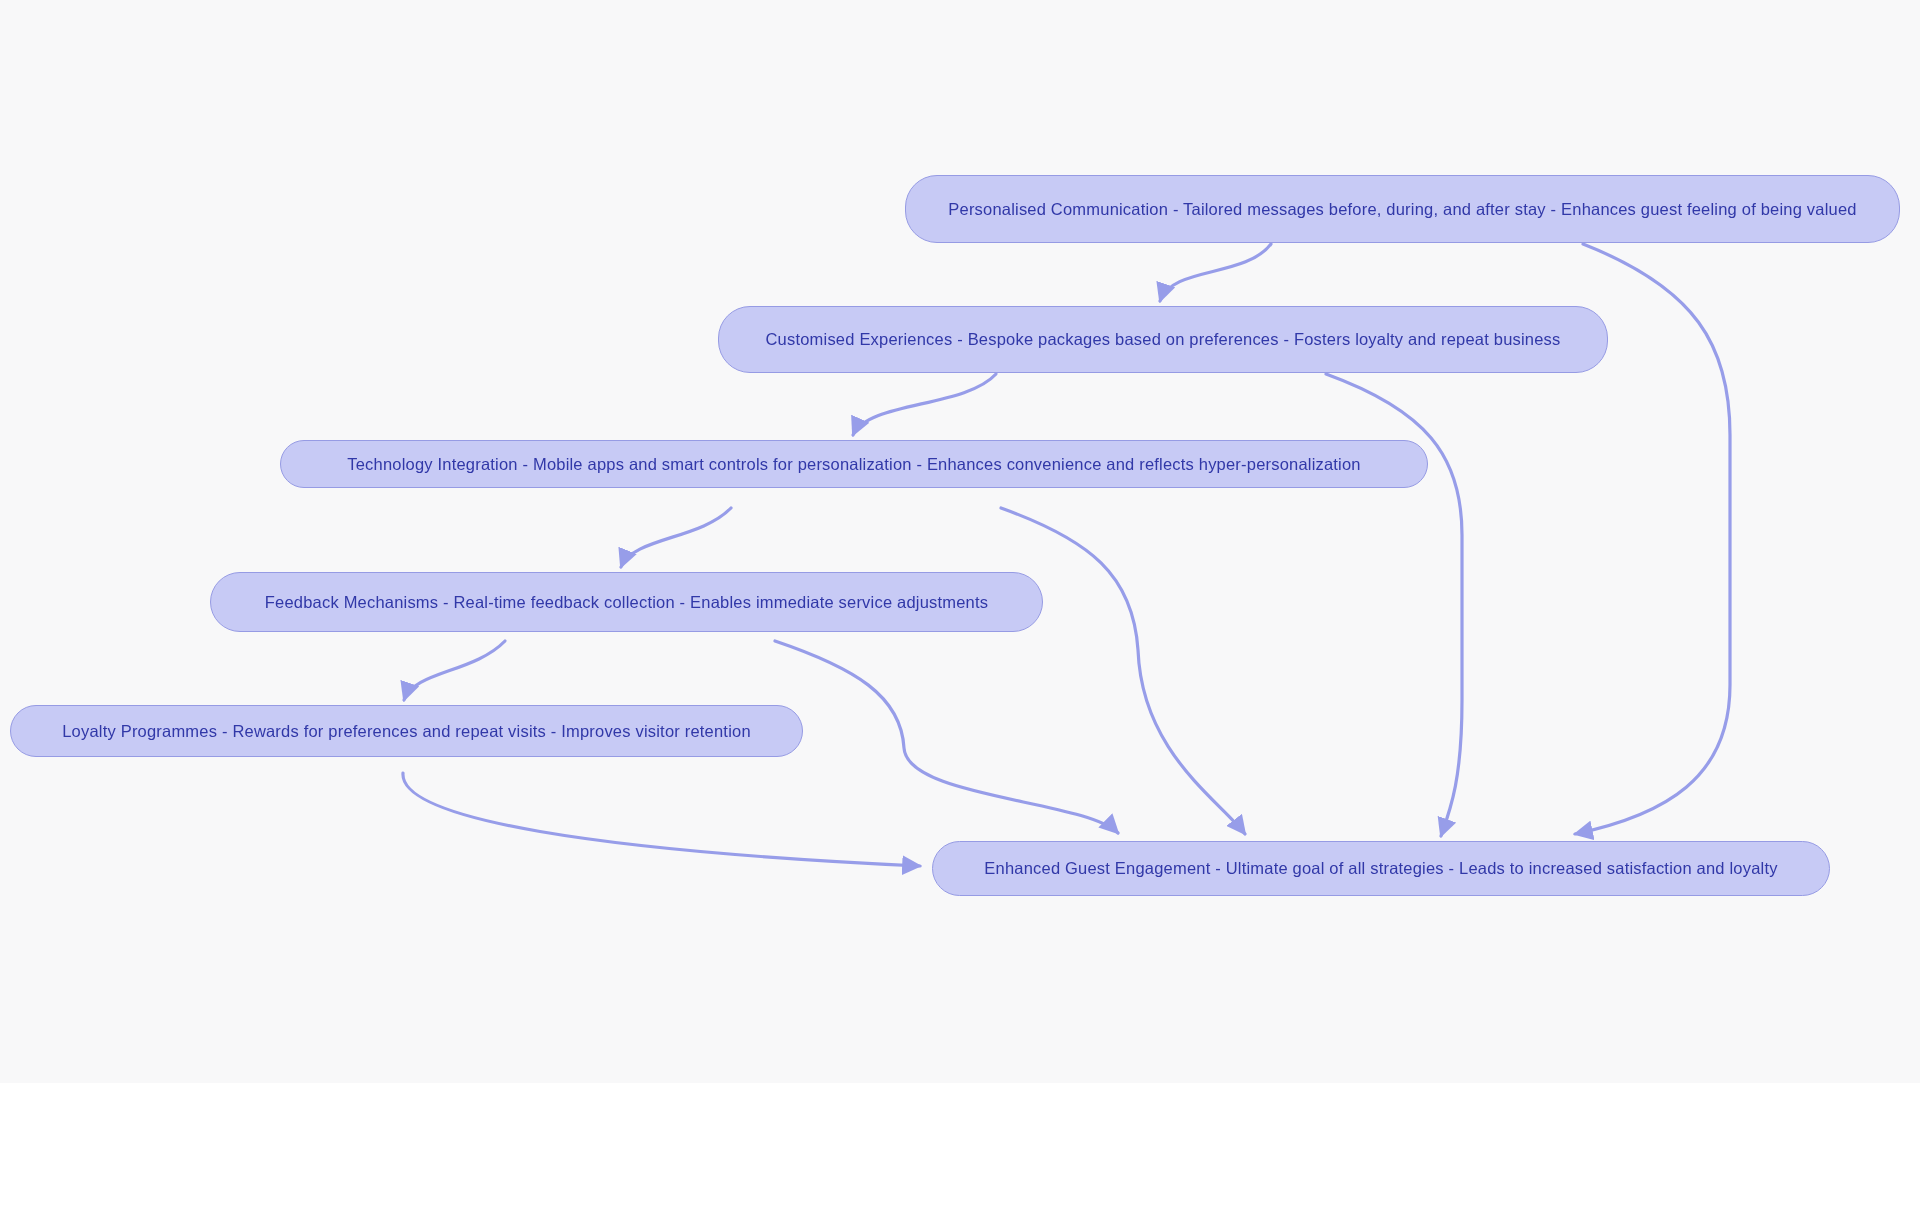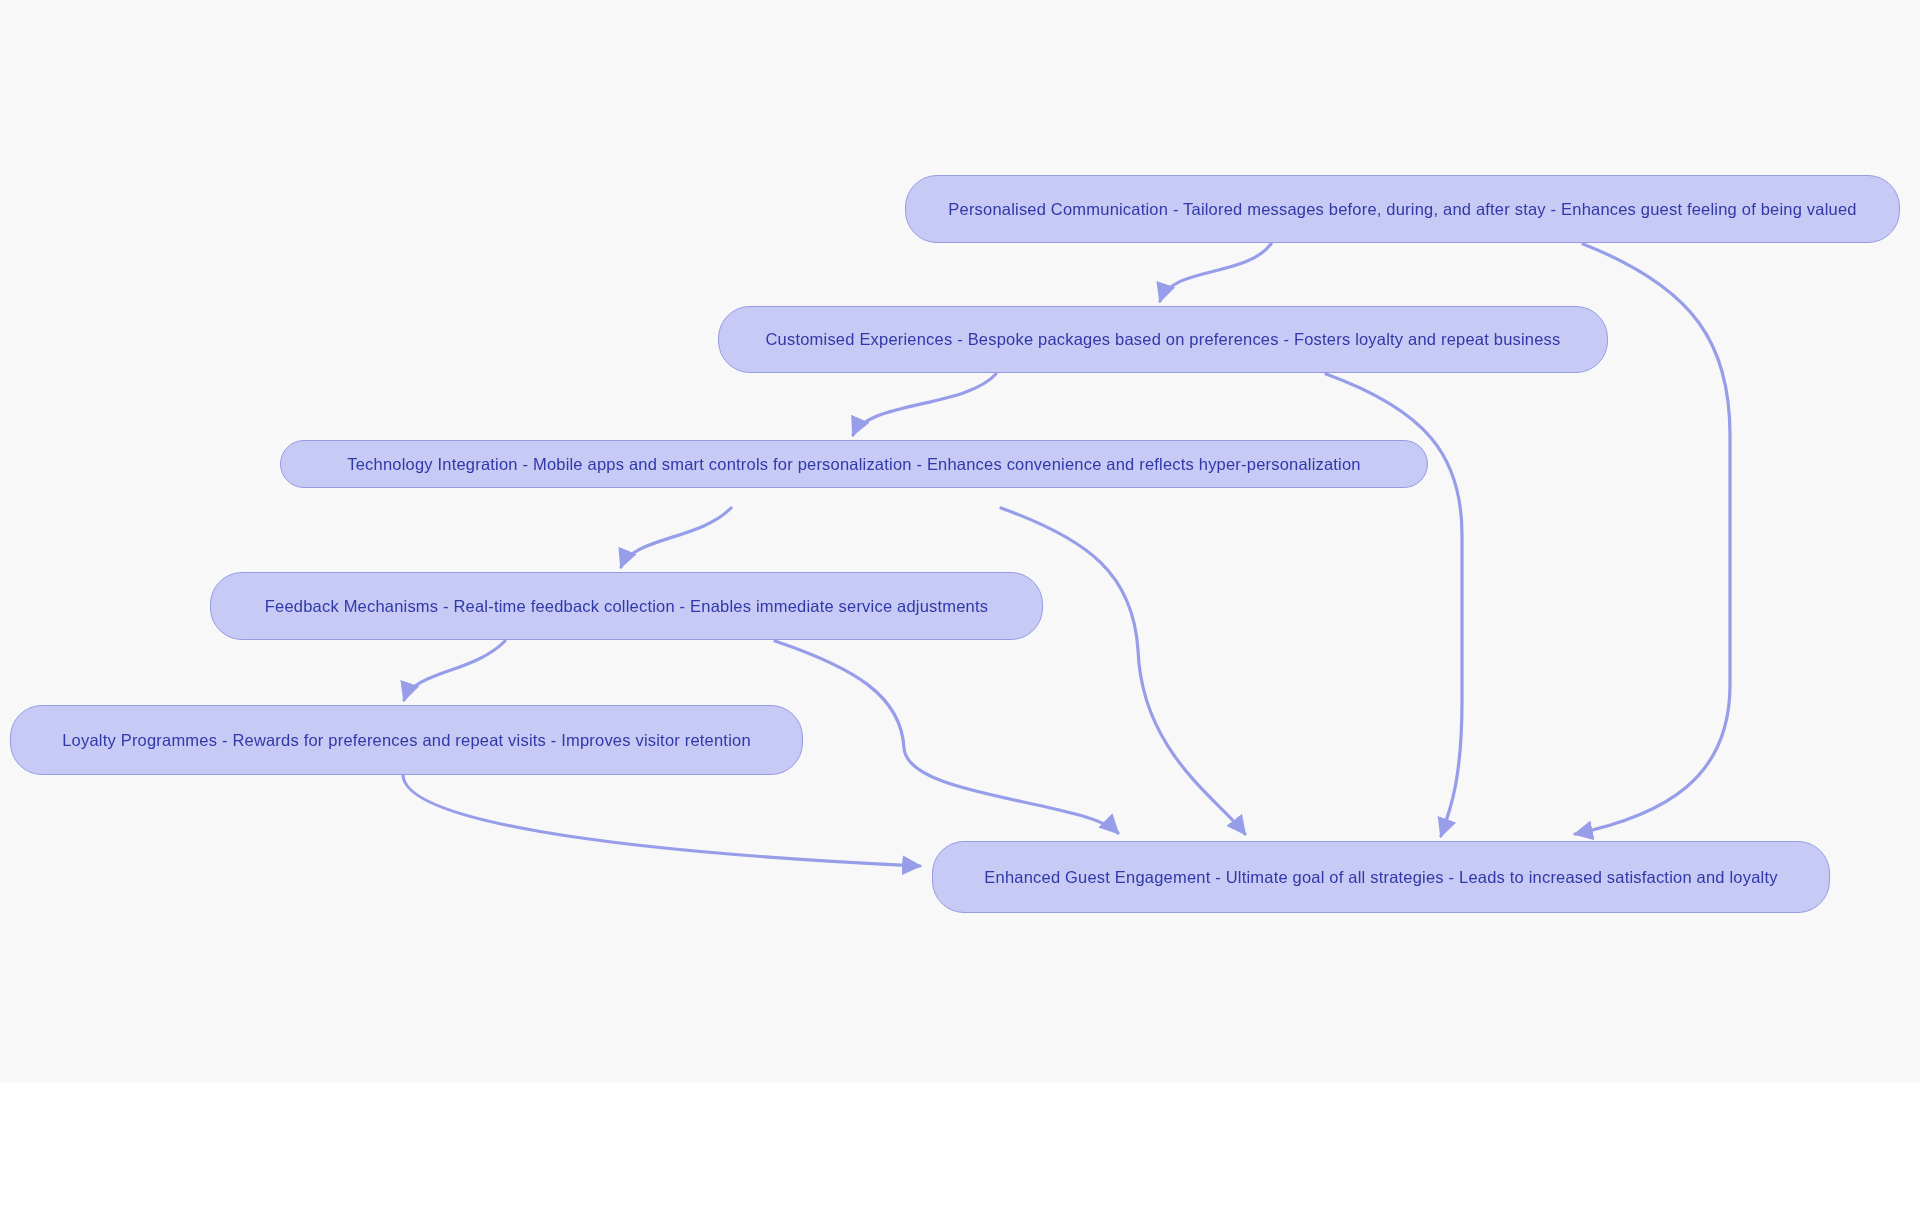--- a/index.html
+++ b/index.html
@@ -53,26 +53,26 @@
 
   <div class="node" style="left: 718px; top: 306px; width: 890px; height: 67px;">
     <span>Customised Experiences - Bespoke packages based on preferences - Fosters loyalty and repeat business</span>
   </div>
   <div class="node" style="left: 905px; top: 175px; width: 995px; height: 68px;">
     <span>Personalised Communication - Tailored messages before, during, and after stay - Enhances guest feeling of being valued</span>
   </div>
   <div class="node" style="left: 280px; top: 440px; width: 1148px; height: 48px;">
     <span>Technology Integration - Mobile apps and smart controls for personalization - Enhances convenience and reflects hyper-personalization</span>
   </div>
-  <div class="node" style="left: 210px; top: 572px; width: 833px; height: 68px;">
+  <div class="node" style="left: 210px; top: 572px; width: 833px; height: 60px;">
     <span>Feedback Mechanisms - Real-time feedback collection - Enables immediate service adjustments</span>
   </div>
-  <div class="node" style="left: 10px; top: 705px; width: 793px; height: 70px;">
+  <div class="node" style="left: 10px; top: 705px; width: 793px; height: 52px;">
     <span>Loyalty Programmes - Rewards for preferences and repeat visits - Improves visitor retention</span>
   </div>
-  <div class="node" style="left: 932px; top: 841px; width: 898px; height: 72px;">
+  <div class="node" style="left: 932px; top: 841px; width: 898px; height: 55px;">
     <span>Enhanced Guest Engagement - Ultimate goal of all strategies - Leads to increased satisfaction and loyalty</span>
   </div>
 
   <div class="footer">
     
   </div>
 </div>
 
 </body></html>

